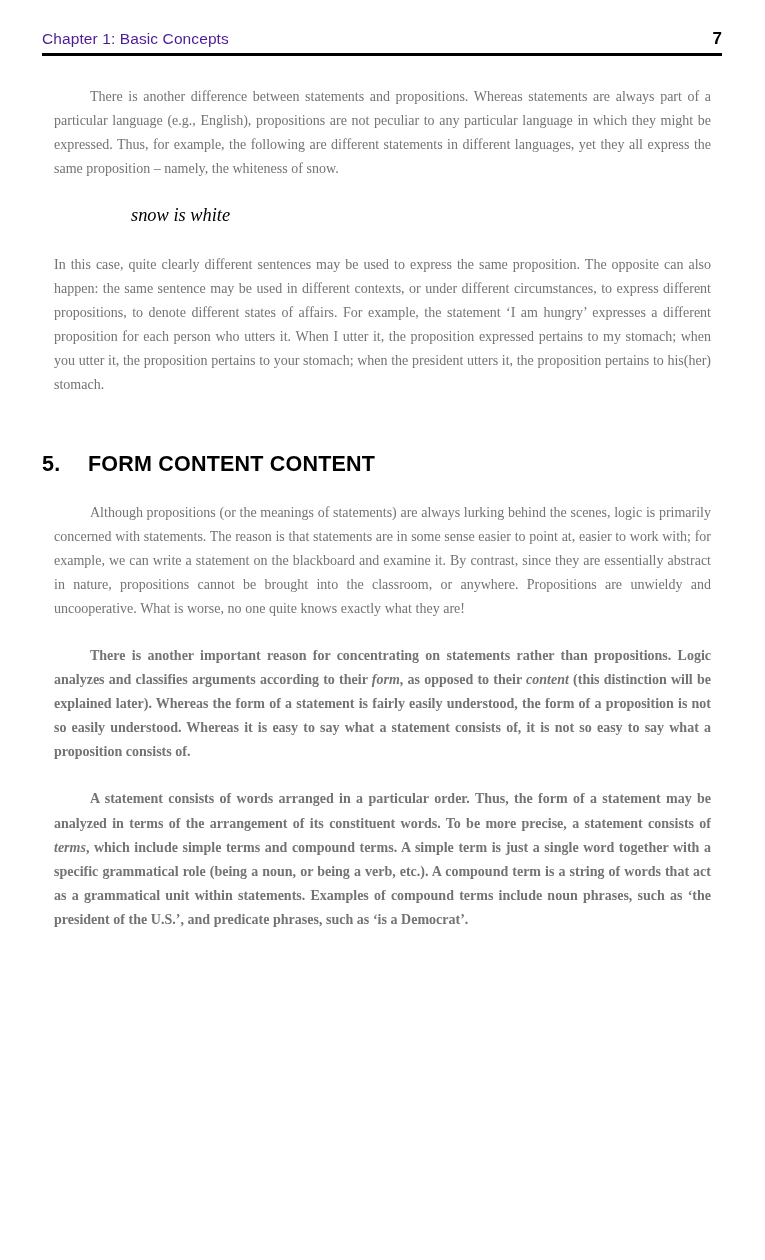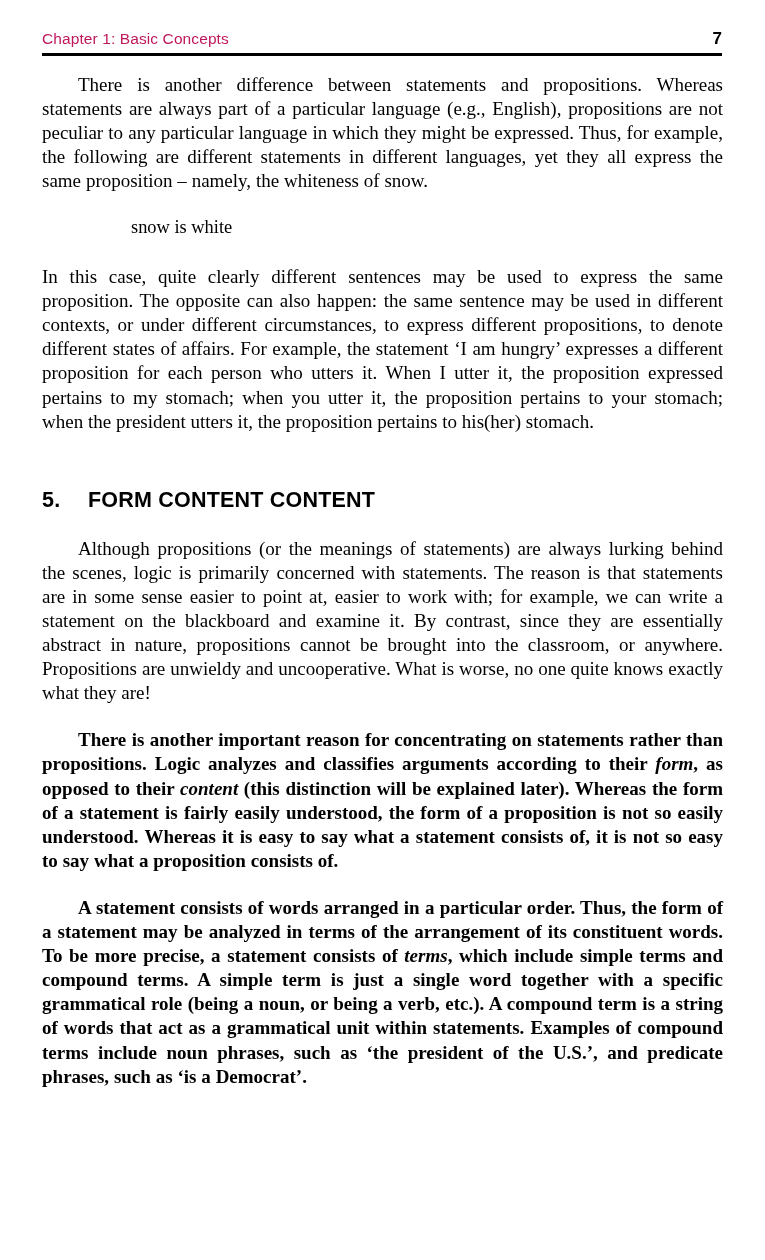--- a/index.html
+++ b/index.html
@@ -22,21 +22,21 @@
     left: 42px;
     top: 29px;
     width: 680px;
     display: flex;
     align-items: baseline;
     justify-content: space-between;
   }
   .header-title {
     font-family: "Liberation Sans", sans-serif;
     font-size: 15.5px;
-    color: #be185d;
+    color: #4c1d95;
     letter-spacing: 0.1px;
     white-space: nowrap;
   }
   .header-pageno {
     font-family: "Liberation Sans", sans-serif;
     font-size: 17px;
     font-weight: bold;
     color: #000000;
   }
   .header-rule {
@@ -51,40 +51,41 @@
   
   .column {
     position: absolute;
     left: 42px;
     top: 73px;
     width: 681px;
   }
 
   p.body {
     font-family: "Liberation Serif", serif;
-    font-size: 19px;
+    font-size: 14px;
     line-height: 24.1px;
-    color: #000000;
+    color: #737373;
     text-align: justify;
-    margin: 0;
+    margin: 12px;
     -webkit-hyphens: none;
     hyphens: none;
     word-spacing: 0.1px;
   }
   p.indent {
     text-indent: 36px;
   }
   p.gap-para   { margin-top: 24.0px; }
   p.gap-small  { margin-top: 23.0px; font-weight: bold; }
 
   
   .example-block {
     margin-top: 22px;
     margin-bottom: 17px;
     padding-left: 89px;
+    font-style: italic;
   }
   .example-line {
     font-family: "Liberation Serif", serif;
     font-size: 18.4px;
     line-height: 25.6px;
     color: #000000;
     text-align: left;
     white-space: nowrap;
   }
 

